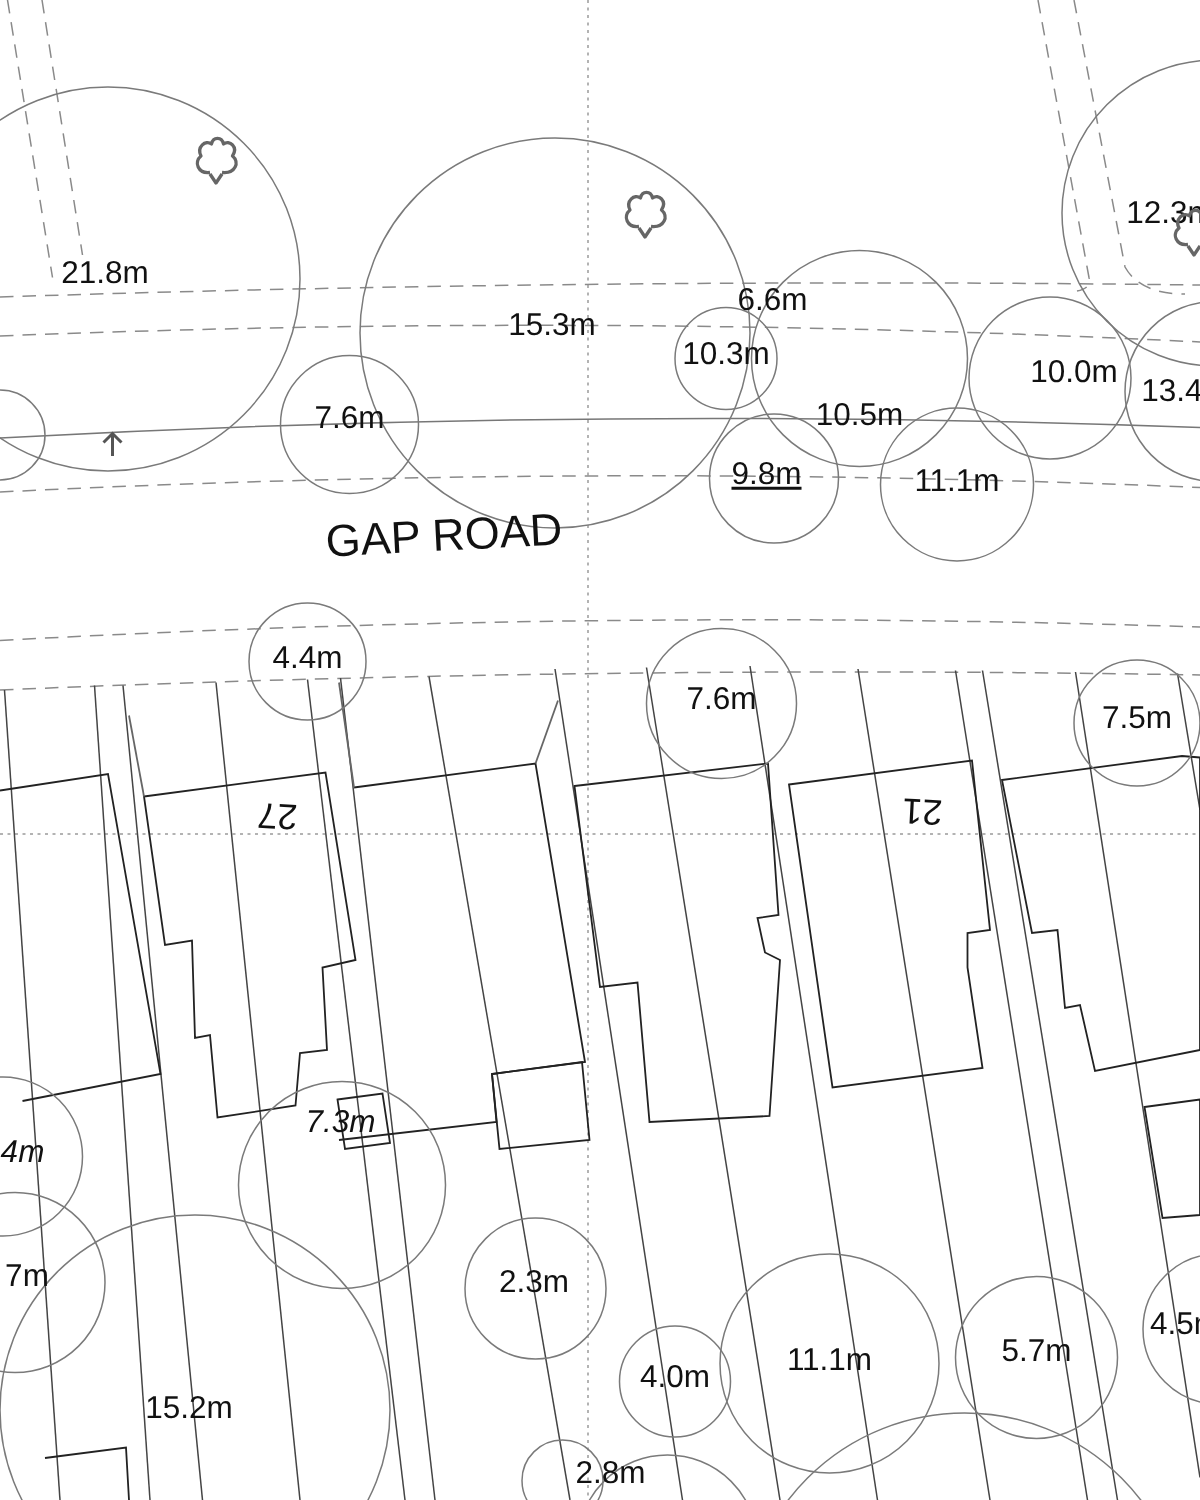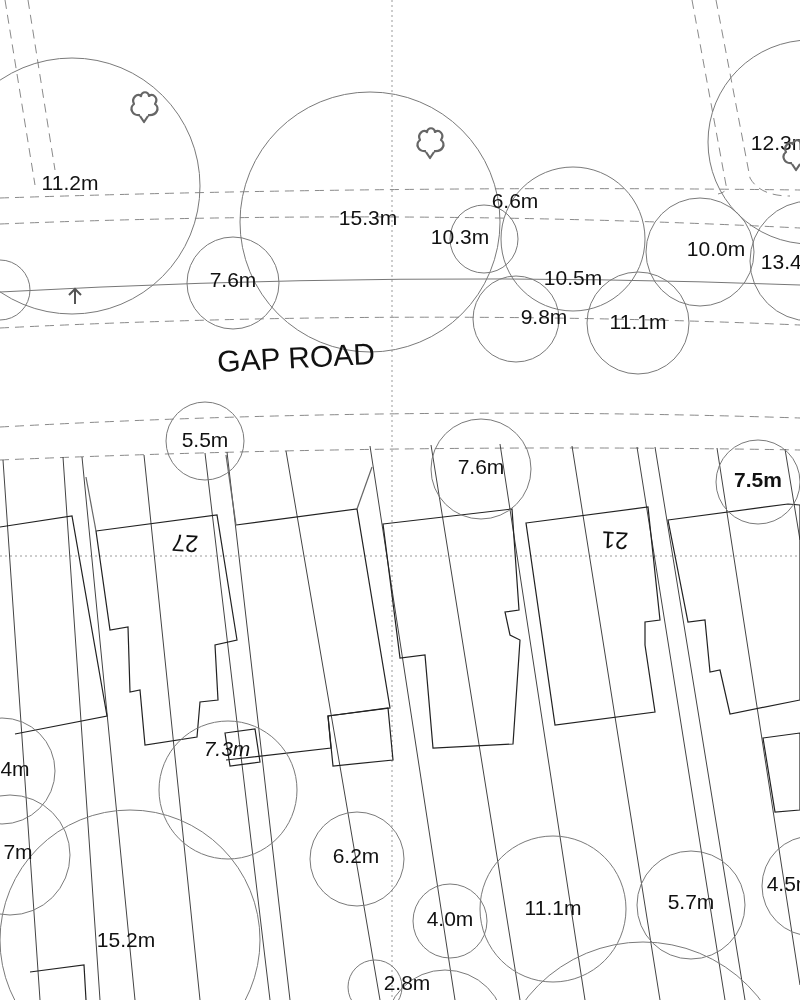--- a/index.html
+++ b/index.html
@@ -97,39 +97,39 @@
       <circle cx="445" cy="1030" r="60"></circle>
     </g>
 
   <g stroke="#555" stroke-width="2" fill="none">
     <line x1="75" y1="289" x2="75" y2="304"></line>
     <polyline points="69,295 75,289 81,295"></polyline>
   </g>
 </svg>
 
 <div id="labels">
-    <div class="label" style="left: 70px; top: 182px;">11.2m</div>
+    <div class="label" style="left: 70px; top: 182px;">21.8m</div>
     <div class="label" style="left: 368px; top: 217px;">15.3m</div>
     <div class="label" style="left: 515px; top: 173px; margin-top: 27px;">6.6m</div>
-    <div class="label" style="left: 460px; top: 236px; text-align: right;">10.3m</div>
+    <div class="label" style="left: 484px; top: 236px; text-align: right;">10.3m</div>
     <div class="label" style="left: 573px; top: 236px; margin-top: 41px;">10.5m</div>
     <div class="label" style="left: 700px; top: 248px; margin-left: 16px;">10.0m</div>
     <div class="label" style="left: 780px; top: 142px;">12.3m</div>
     <div class="label" style="left: 790px; top: 261px;">13.4m</div>
     <div class="label" style="left: 233px; top: 279px;">7.6m</div>
-    <div class="label" style="left: 544px; top: 316px;">9.8m</div>
+    <div class="label" style="left: 511px; top: 316px; text-decoration: underline;">9.8m</div>
     <div class="label" style="left: 638px; top: 321px;">11.1m</div>
-    <div class="label" style="left: 205px; top: 439px;">5.5m</div>
+    <div class="label" style="left: 205px; top: 439px;">4.4m</div>
     <div class="label" style="left: 481px; top: 466px;">7.6m</div>
-    <div class="label" style="left: 758px; top: 479px; font-weight: bold;">7.5m</div>
-    <div class="label" style="left: 15px; top: 768px;">4m</div>
+    <div class="label" style="left: 758px; top: 479px;">7.5m</div>
+    <div class="label" style="left: 15px; top: 768px; font-style: italic;">4m</div>
     <div class="label" style="left: 18px; top: 851px;">7m</div>
     <div class="label" style="left: 227px; top: 748px; font-style: italic;">7.3m</div>
     <div class="label" style="left: 126px; top: 939px;">15.2m</div>
-    <div class="label" style="left: 356px; top: 855px;">6.2m</div>
+    <div class="label" style="left: 356px; top: 855px;">2.3m</div>
     <div class="label" style="left: 377px; top: 982px; margin-left: 30px;">2.8m</div>
     <div class="label" style="left: 450px; top: 918px;">4.0m</div>
     <div class="label" style="left: 553px; top: 907px;">11.1m</div>
     <div class="label" style="left: 691px; top: 901px;">5.7m</div>
     <div class="label" style="left: 790px; top: 883px;">4.5m</div>
   </div>
 
 <div class="road-label" style="left:296px; top:358px;">GAP ROAD</div>
 
 <div class="house-num" style="left:185px; top:543px;">27</div>

